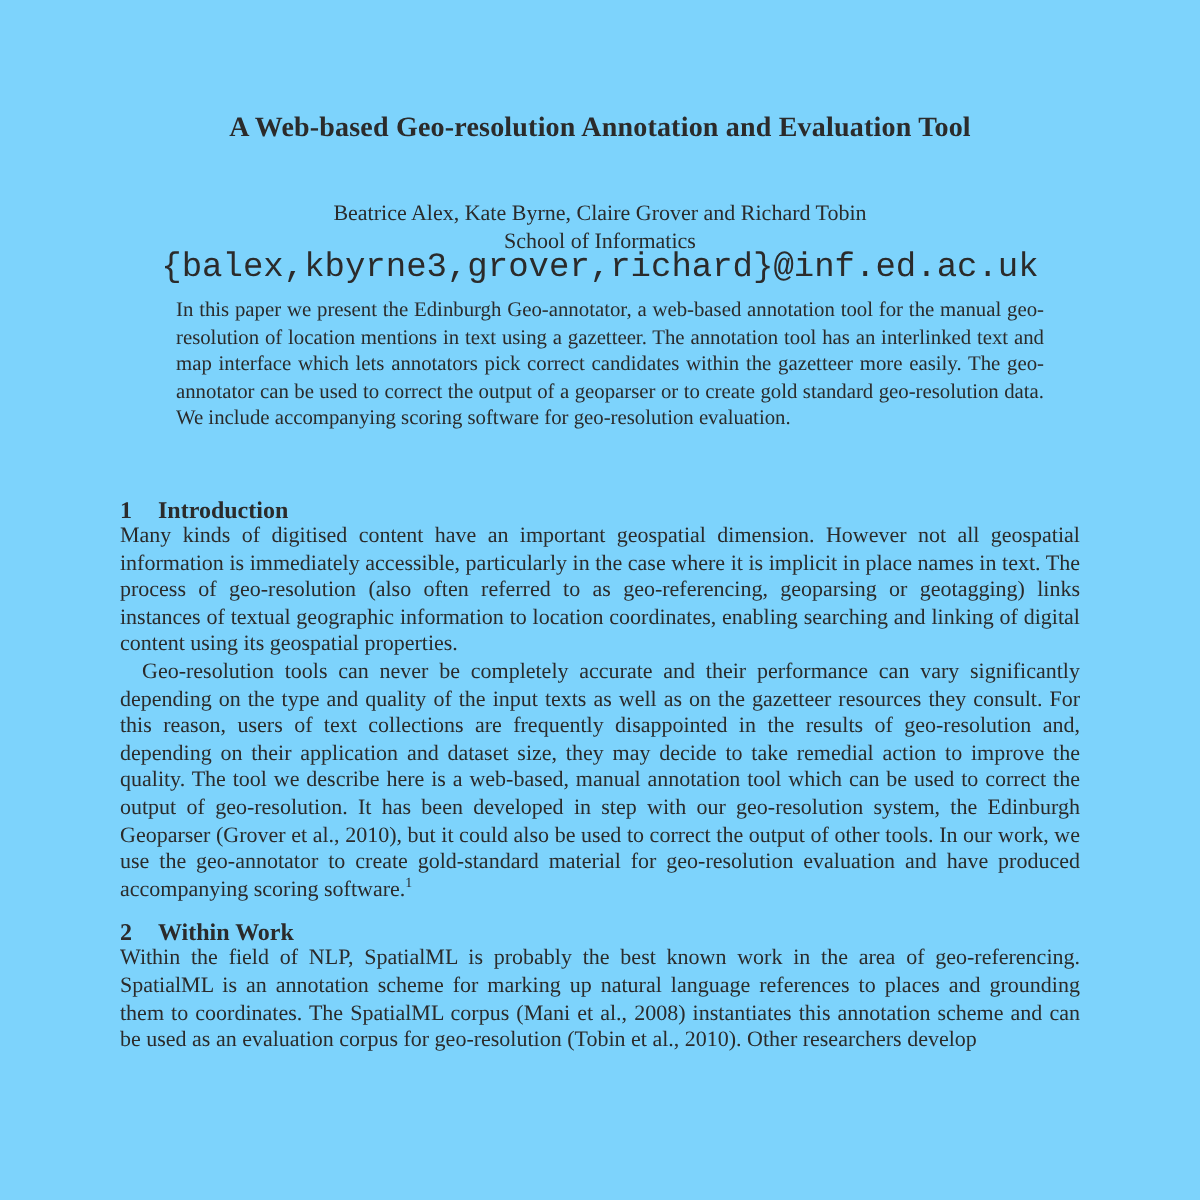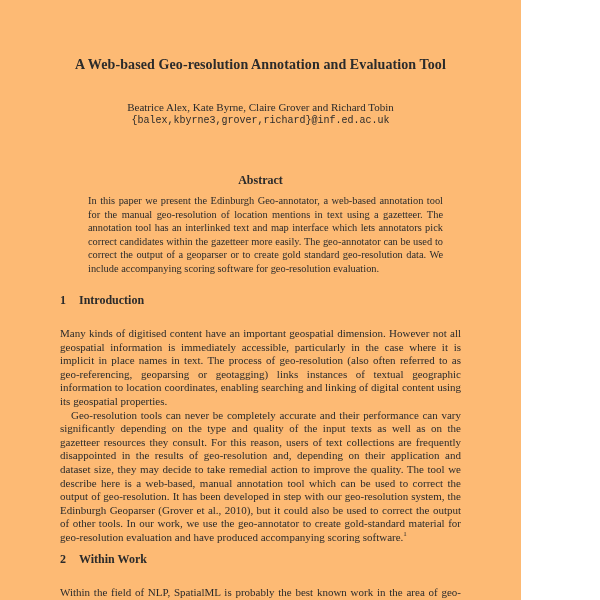--- a/index.html
+++ b/index.html
@@ -2,24 +2,24 @@
 <html><head>
 <meta charset="utf-8">
 <style>
   html, body {
     margin: 0;
     padding: 0;
     background: #ffffff;
   }
   .page {
     position: relative;
-    width: 521px;
+    width: 600px;
     height: 600px;
     overflow: hidden;
-    background: #fdba74;
+    background: #7dd3fc;
     box-sizing: border-box;
     padding: 56px 60px 0 60px;
     font-family: "Liberation Serif", serif;
     color: #2b2b2b;
   }
   .title {
     margin: 0;
     font-size: 14px;
     line-height: 18px;
     font-weight: bold;
@@ -33,21 +33,21 @@
     font-weight: normal;
     text-align: center;
   }
   .affil {
     font-size: 11px;
     line-height: 14px;
     text-align: center;
   }
   .email {
     font-family: "Liberation Mono", monospace;
-    font-size: 10px;
+    font-size: 17px;
     line-height: 14px;
     text-align: center;
     white-space: nowrap;
   }
   .abstract-heading {
     margin-top: 45px;
     font-size: 12px;
     line-height: 14px;
     font-weight: bold;
     text-align: center;
@@ -72,42 +72,42 @@
     flex: 0 0 19px;
   }
   .sh-1 { margin-top: 17px; }
   .sh-2 { margin-top: 7px; }
   .para {
     margin: 0;
     font-size: 11px;
     line-height: 13.6px;
     text-align: justify;
   }
-  .para.after-heading { margin-top: 20px; }
+  .para.after-heading { margin-top: 0; }
   .para.indented { text-indent: 11px; }
   .para sup {
     font-size: 7px;
     line-height: 0;
     vertical-align: super;
   }
 </style>
 </head>
 <body>
 
 <div class="page">
 
   <h1 class="title">A Web-based Geo-resolution Annotation and Evaluation Tool</h1>
 
   <div class="authors">Beatrice Alex, Kate Byrne, Claire Grover and Richard Tobin</div>
 
+  <div class="affil">School of Informatics</div>
 
 
   <div class="email">{balex,kbyrne3,grover,richard}@inf.ed.ac.uk</div>
 
-  <div class="abstract-heading">Abstract</div>
 
   <p class="abstract-body">In this paper we present the Edinburgh Geo-annotator, a web-based annotation tool for the manual geo-resolution of location mentions in text using a gazetteer. The annotation tool has an interlinked text and map interface which lets annotators pick correct candidates within the gazetteer more easily. The geo-annotator can be used to correct the output of a geoparser or to create gold standard geo-resolution data. We include accompanying scoring software for geo-resolution evaluation.</p>
 
   <h2 class="section-heading sh-1">
     <span class="sec-num">1</span>
     <span class="sec-title">Introduction</span>
   </h2>
 
   <p class="para after-heading">Many kinds of digitised content have an important geospatial dimension. However not all geospatial information is immediately accessible, particularly in the case where it is implicit in place names in text. The process of geo-resolution (also often referred to as geo-referencing, geoparsing or geotagging) links instances of textual geographic information to location coordinates, enabling searching and linking of digital content using its geospatial properties.</p>
 

